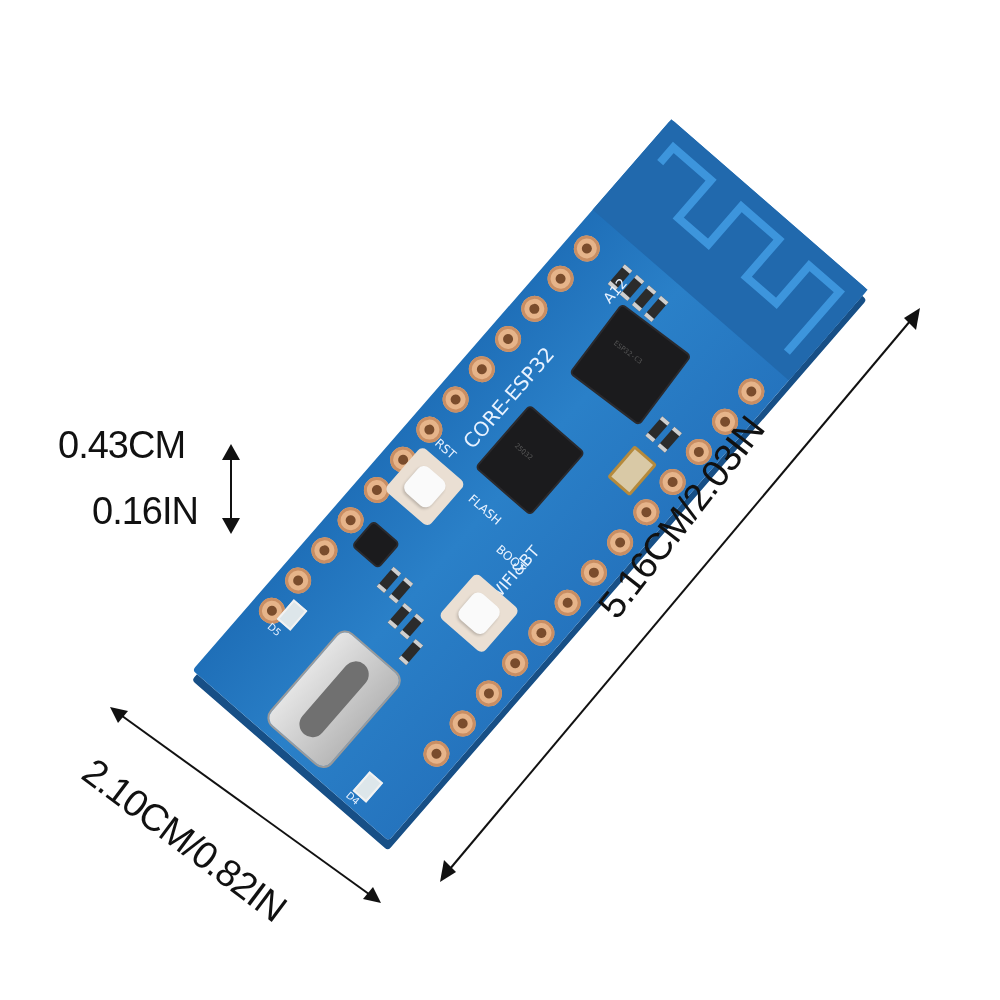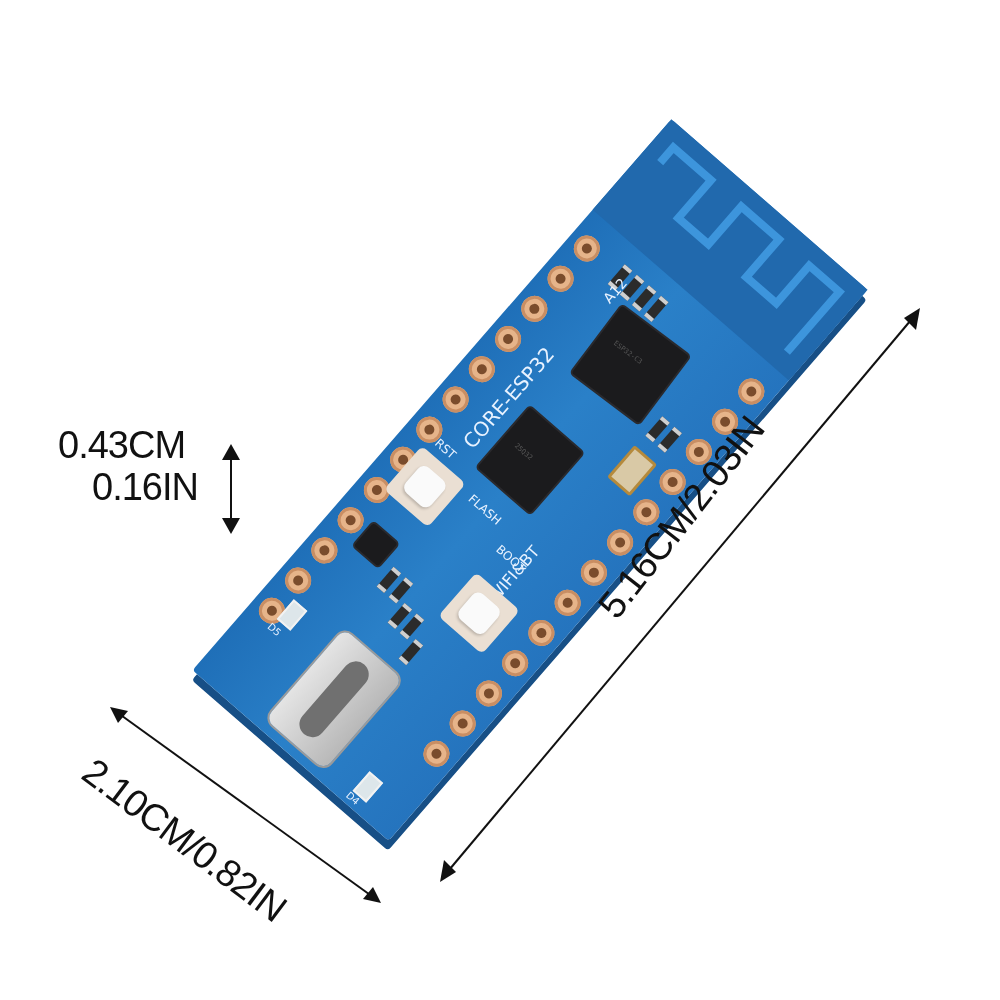--- a/index.html
+++ b/index.html
@@ -146,21 +146,21 @@
     </div>
 
     <div class="led" style="left:30px;top:610px"></div>
     <div class="silk" style="left:28px;top:640px;font-size:10px">D5</div>
     <div class="led" style="left:200px;top:690px"></div>
     <div class="silk" style="left:198px;top:716px;font-size:10px">D4</div>
   </div>
 </div>
 
 <div class="dim-text" style="left:58px;top:424px">0.43CM</div>
-<div class="dim-text" style="left:92px;top:466px">0.16IN</div>
+<div class="dim-text" style="left:92px;top:490px">0.16IN</div>
 <svg class="dim-line" style="left:216px;top:444px" width="30" height="90" viewBox="0 0 30 90">
   <line x1="15" y1="12" x2="15" y2="78" stroke="#111" stroke-width="2"></line>
   <polygon points="15,0 6,16 24,16" fill="#111"></polygon>
   <polygon points="15,90 6,74 24,74" fill="#111"></polygon>
 </svg>
 
 <svg class="dim-line" style="left:430px;top:300px" width="500" height="590" viewBox="0 0 500 590">
   <line x1="486" y1="14" x2="14" y2="576" stroke="#111" stroke-width="2"></line>
   <polygon points="490,8 474,18 486,30" fill="#111"></polygon>
   <polygon points="10,582 26,572 14,560" fill="#111"></polygon>

